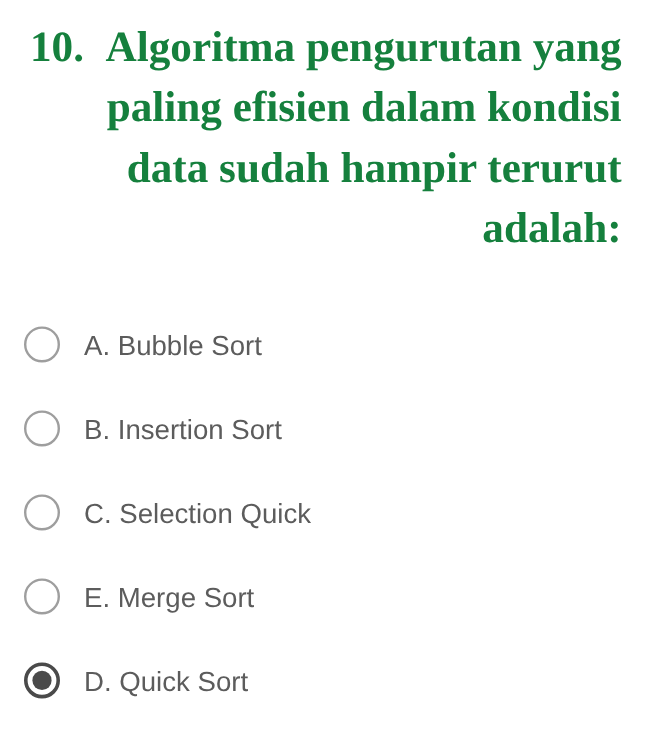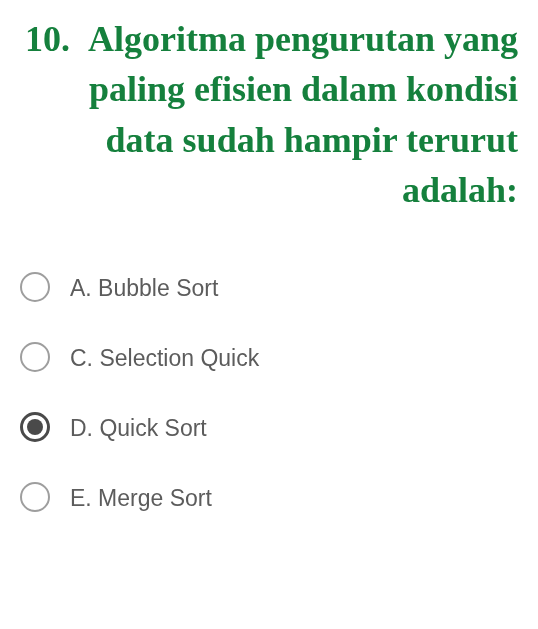--- a/index.html
+++ b/index.html
@@ -80,35 +80,41 @@
   </div>
 
   <div class="options-container">
     <div class="option-row">
       <div class="radio-button">
         
       </div>
       <span class="option-label">A. Bubble Sort</span>
     </div>
 
+    <div class="option-row">
+      <div class="radio-button">
+        
+      </div>
+      <span class="option-label">B. Insertion Sort</span>
+    </div>
 
     <div class="option-row">
       <div class="radio-button">
         
       </div>
       <span class="option-label">C. Selection Quick</span>
     </div>
 
     <div class="option-row">
+      <div class="radio-button">
+        
+      </div>
+      <span class="option-label">E. Merge Sort</span>
+    </div>
+
+    <div class="option-row">
       <div class="radio-button selected">
         <div class="radio-inner"></div>
       </div>
       <span class="option-label">D. Quick Sort</span>
     </div>
-
-    <div class="option-row">
-      <div class="radio-button">
-        
-      </div>
-      <span class="option-label">E. Merge Sort</span>
-    </div>
   </div>
 </div>
 
 </body></html>

